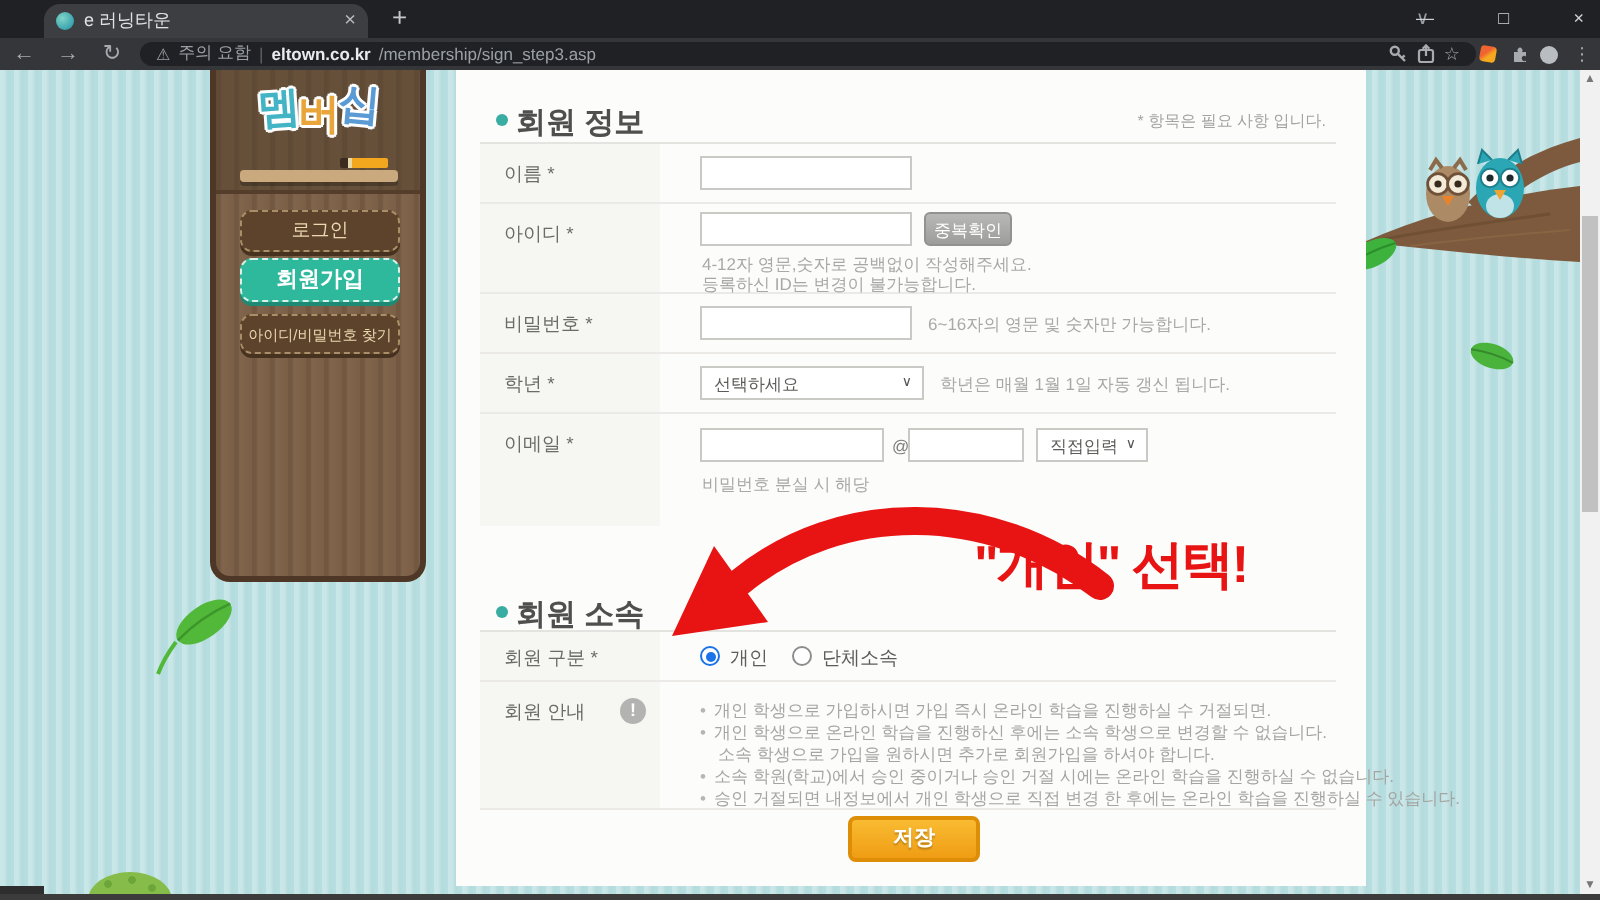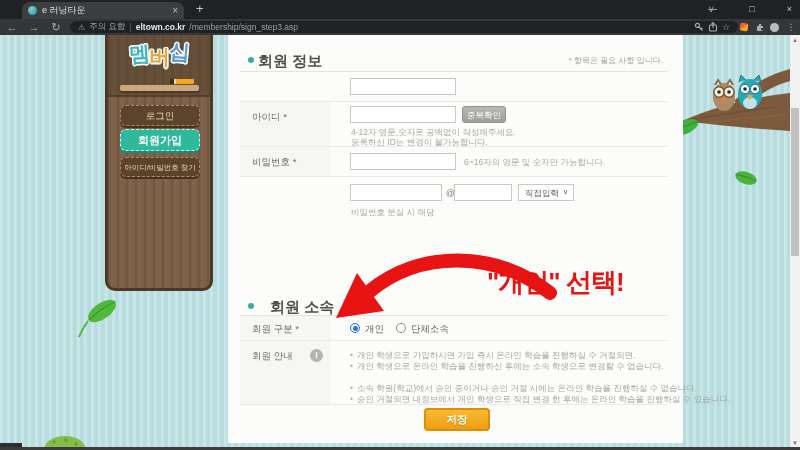--- a/index.html
+++ b/index.html
@@ -201,20 +201,21 @@
 
     <div class="panel">
 
       <span class="secdot" style="top:22px;left:20px;"></span>
       <span class="sechead" style="top:17px;left:30px;">회원 정보</span>
       <span class="reqnote" style="top:20px;right:20px;">* 항목은 필요 사항 입니다.</span>
 
       <div class="ftable" style="top:36px;left:12px;width:428px;">
 
         <div class="frow" style="height:30px;">
+          <div class="flabel"><span>이름</span> <span>*</span></div>
           <div class="fbody">
             <div class="tinput" style="top:6px;left:0;width:106px;"></div>
           </div>
         </div>
 
         <div class="frow" style="height:45px;">
           <div class="flabel"><span>아이디</span> <span>*</span></div>
           <div class="fbody">
             <div class="tinput" style="top:4px;left:0;width:106px;"></div>
             <div class="checkbtn" style="top:4px;left:112px;">중복확인</div>
@@ -225,53 +226,65 @@
 
         <div class="frow" style="height:30px;">
           <div class="flabel"><span>비밀번호</span> <span>*</span></div>
           <div class="fbody">
             <div class="tinput" style="top:6px;left:0;width:106px;"></div>
             <span class="helper" style="top:10px;left:114px;">6~16자의 영문 및 숫자만 가능합니다.</span>
           </div>
         </div>
 
 
+        <div class="frow" style="height:30px;">
+          <div class="flabel"><span>학년</span> <span>*</span></div>
+          <div class="fbody">
+            <div class="fselect" style="top:6px;left:0;width:112px;">
+              <span>선택하세요</span>
+              <span class="chev">∨</span>
+            </div>
+            <span class="helper" style="top:10px;left:120px;">학년은 매월 1월 1일 자동 갱신 됩니다.</span>
+          </div>
+        </div>
 
         <div class="frow" style="height:56px; border-bottom:none;">
+          <div class="flabel"><span>이메일</span> <span>*</span></div>
           <div class="fbody">
             <div class="tinput" style="top:7px;left:0;width:92px;"></div>
             <span class="helper" style="top:11px;left:96px;color:#7c7c7a;">@</span>
             <div class="tinput" style="top:7px;left:104px;width:58px;"></div>
             <div class="fselect" style="top:7px;left:168px;width:56px;">
               <span>직접입력</span>
               <span class="chev">∨</span>
             </div>
             <span class="helper" style="top:30px;left:1px;">비밀번호 분실 시 해당</span>
           </div>
         </div>
       </div>
 
       <span class="secdot" style="top:268px;left:20px;"></span>
-      <span class="sechead" style="top:263px;left:30px;margin-left:12px;">회원 소속</span>
+      <span class="sechead" style="top:263px;left:30px;">회원 소속</span>
 
       <div class="ftable" style="top:280px;left:12px;width:428px;">
         <div class="frow" style="height:25px;">
           <div class="flabel" style="padding-top:7px;"><span>회원 구분</span> <span>*</span></div>
           <div class="fbody">
             <span class="radio-on" style="top:7px;left:0;"></span>
             <span class="radiolabel" style="top:7px;left:15px;">개인</span>
             <span class="radio-off" style="top:7px;left:46px;"></span>
             <span class="radiolabel" style="top:7px;left:61px;">단체소속</span>
           </div>
         </div>
         <div class="frow" style="height:64px;">
           <div class="flabel"><span>회원 안내</span></div>
           <span class="bangicon" style="top:8px;left:70px;">!</span>
           <span class="nline" style="top:9px;"><span class="bdot">•</span><span>개인 학생으로 가입하시면 가입 즉시 온라인 학습을 진행하실 수 거절되면.</span></span>
           <span class="nline" style="top:20px;"><span class="bdot">•</span><span>개인 학생으로 온라인 학습을 진행하신 후에는 소속 학생으로 변경할 수 없습니다.</span></span>
+          <span class="nline" style="top:31px;padding-left:9px;"><span>소속 학생으로 가입을 원하시면 추가로 회원가입을 하셔야 합니다.</span></span>
           <span class="nline" style="top:42px;"><span class="bdot">•</span><span>소속 학원(학교)에서 승인 중이거나 승인 거절 시에는 온라인 학습을 진행하실 수 없습니다.</span></span>
           <span class="nline" style="top:53px;"><span class="bdot">•</span><span>승인 거절되면 내정보에서 개인 학생으로 직접 변경 한 후에는 온라인 학습을 진행하실 수 있습니다.</span></span>
         </div>
       </div>
 
       <div class="savebtn">저장</div>
     </div>
 
     <div class="annotext">"개인" 선택!</div>
     <svg class="annosvg" viewBox="0 0 800 415">

